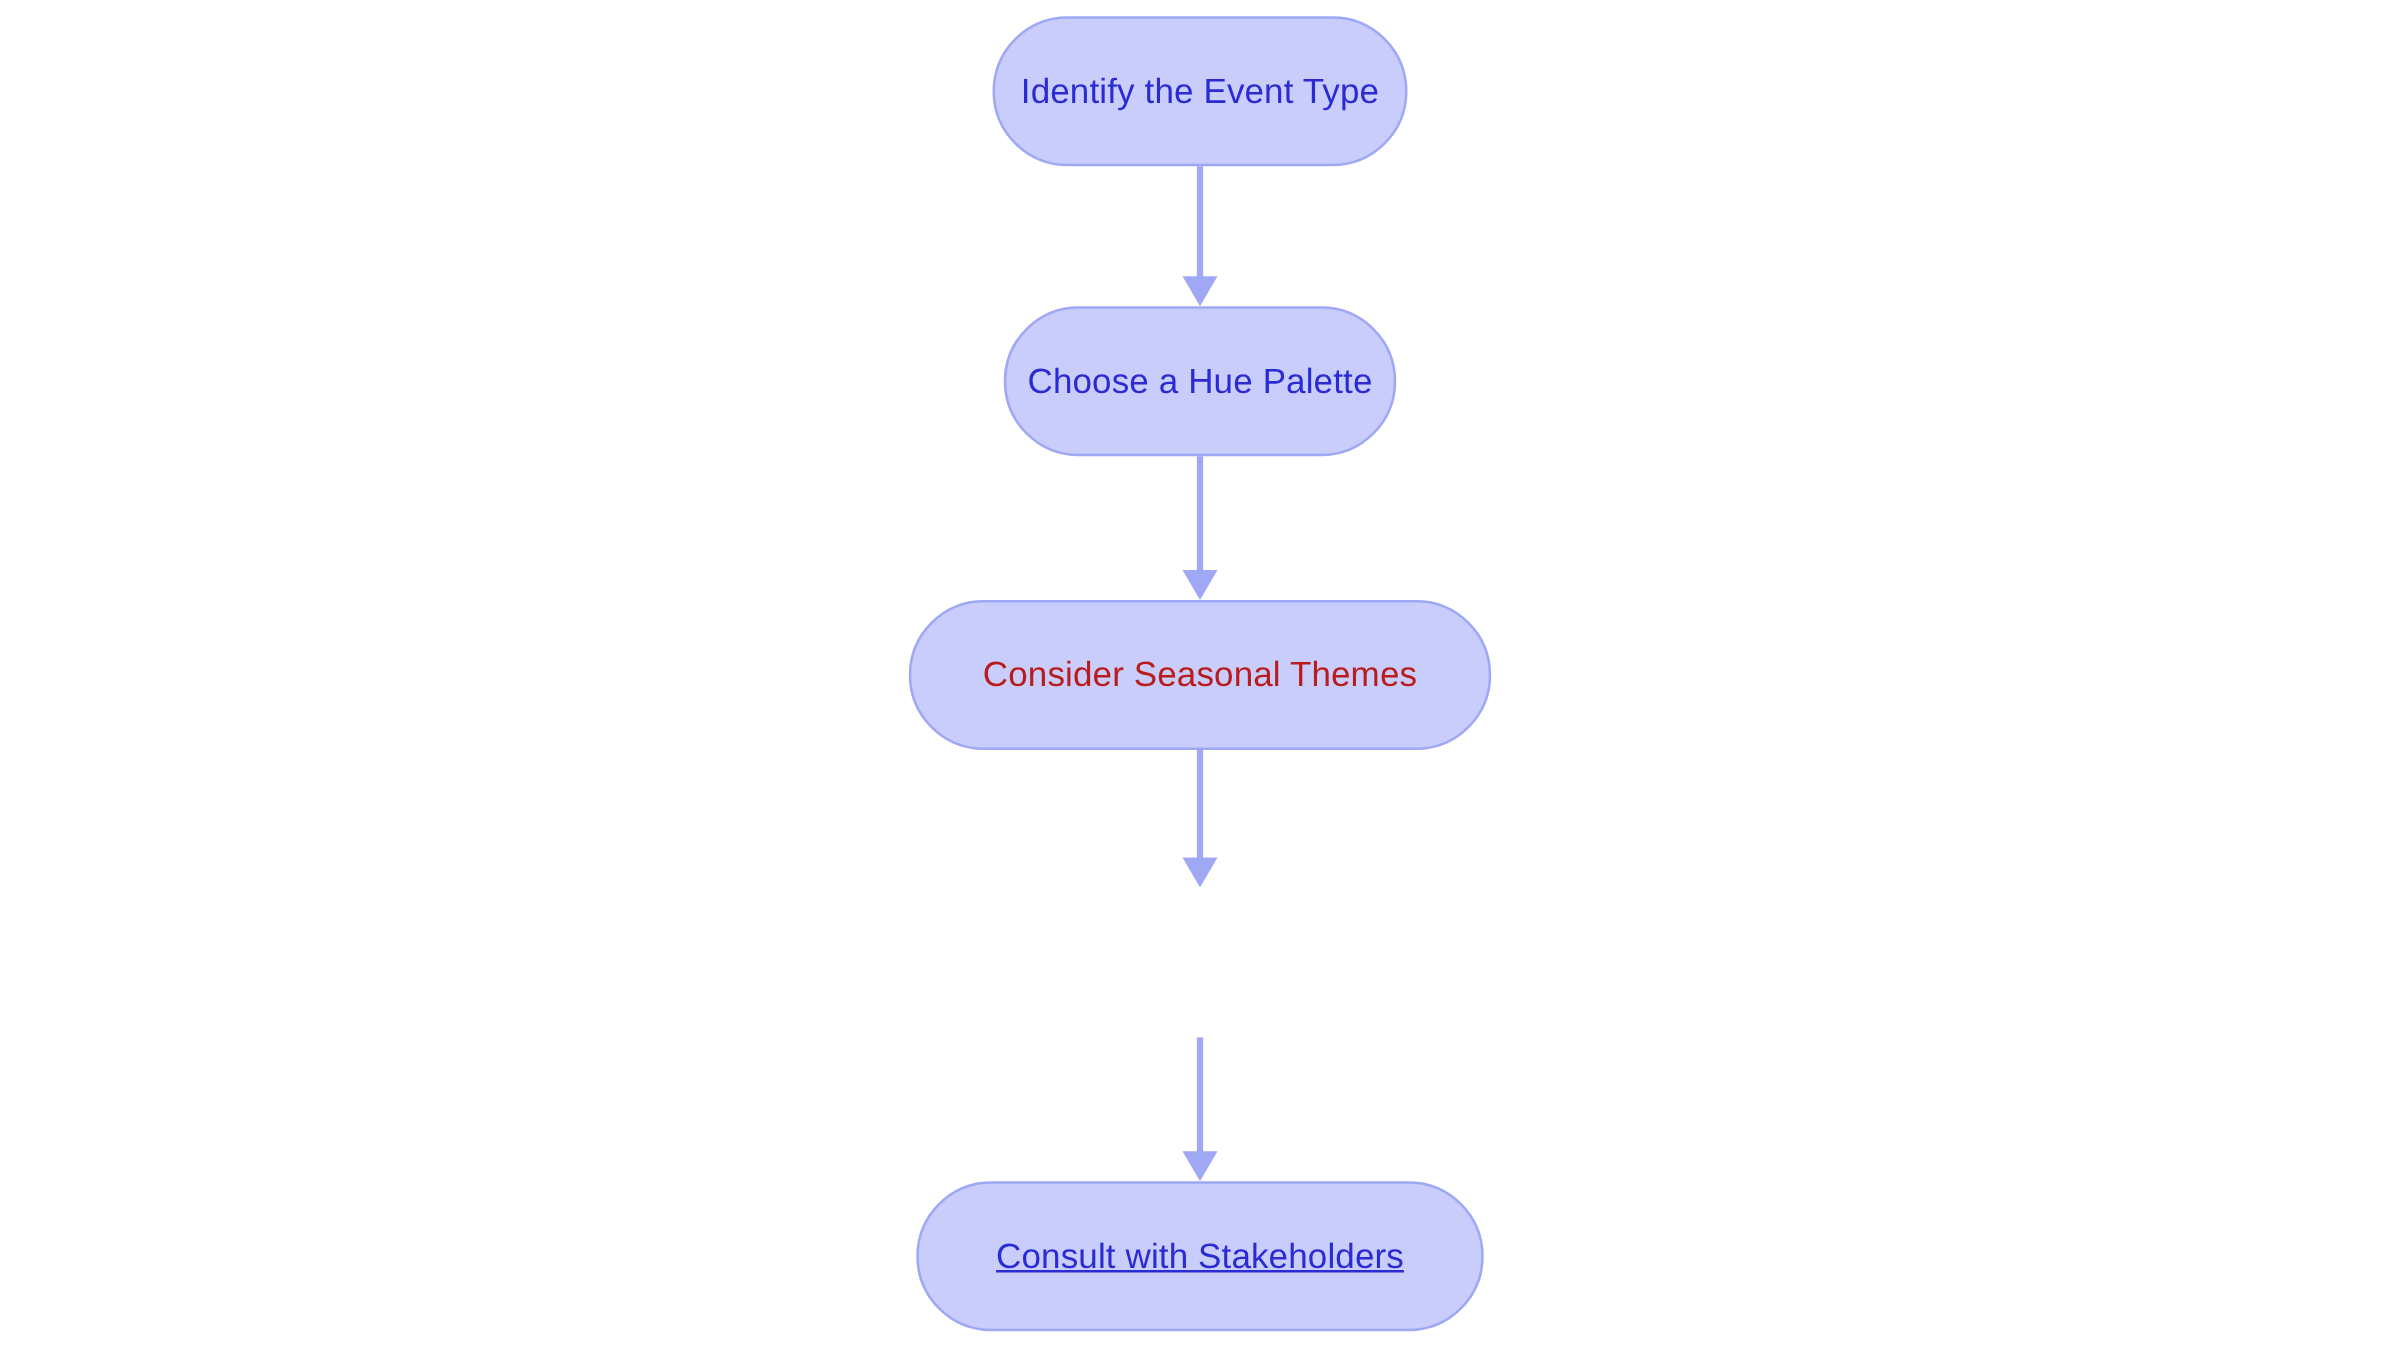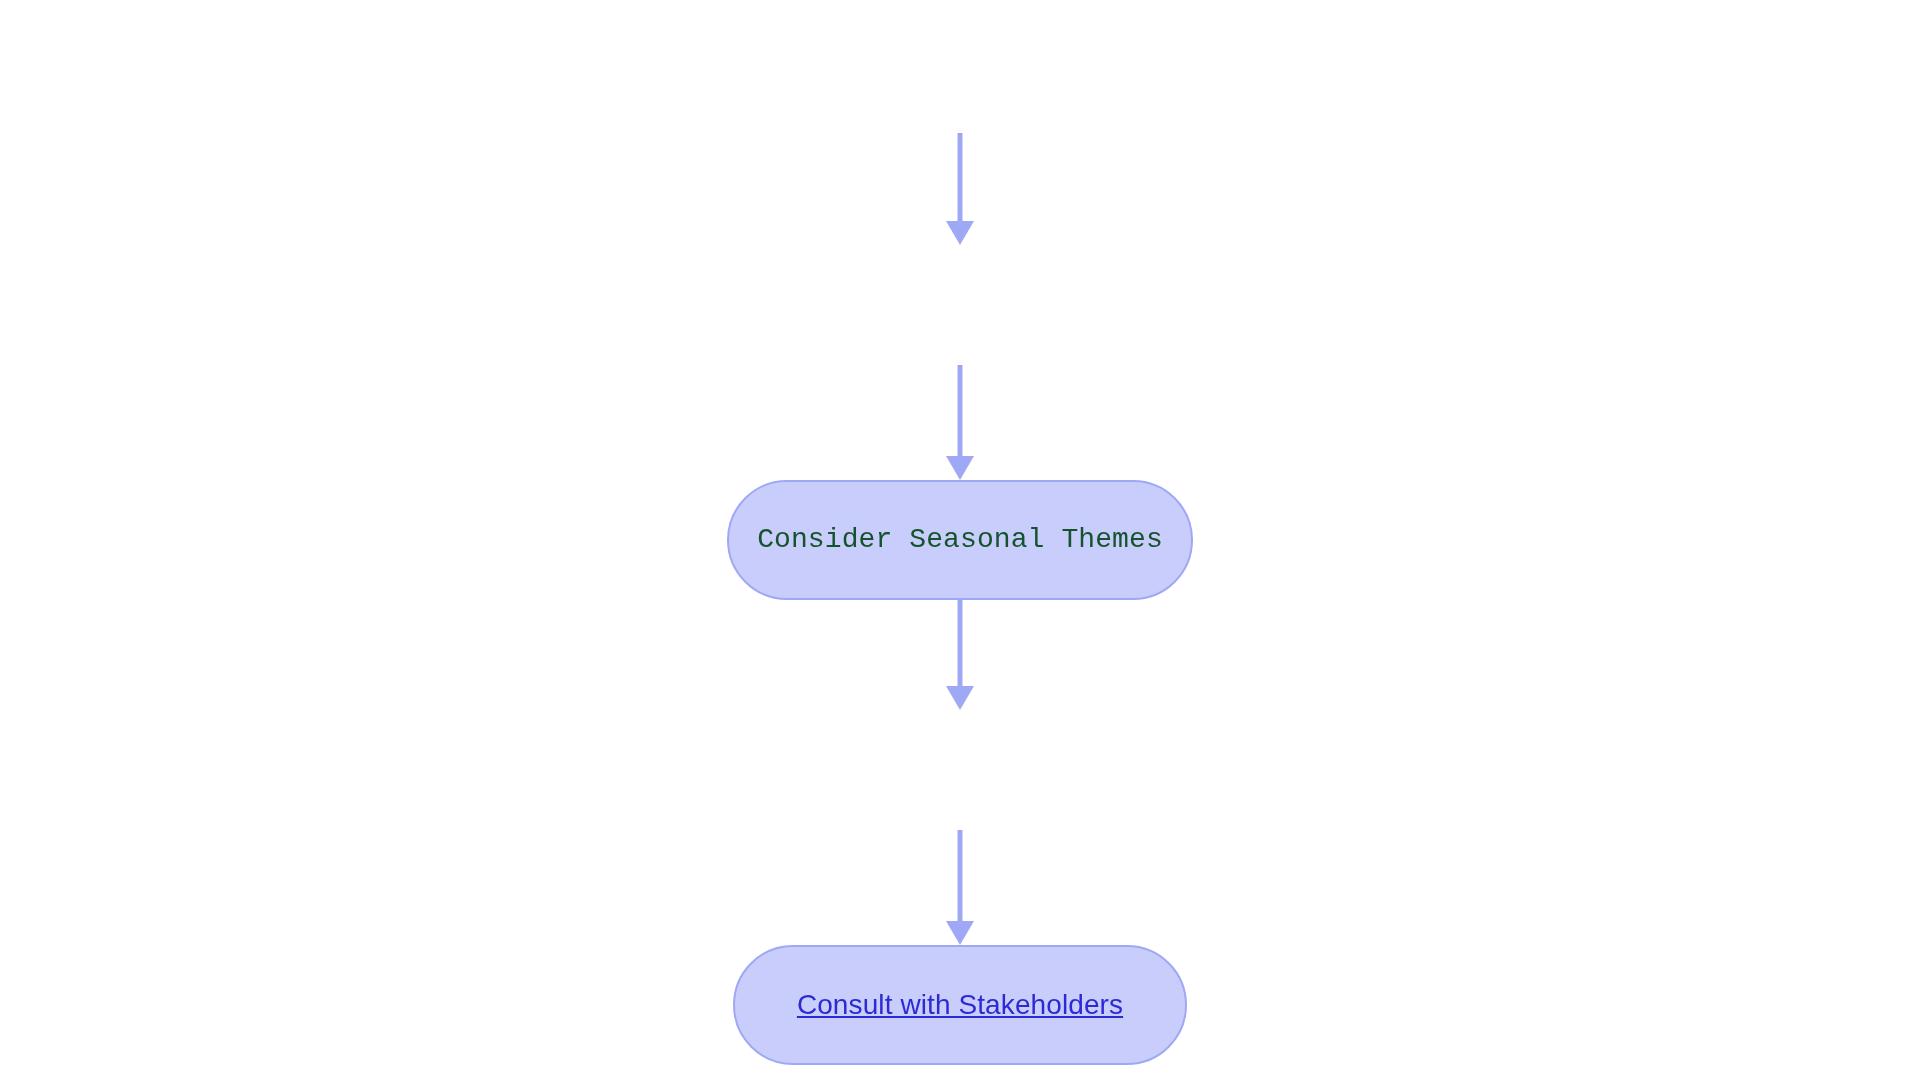--- a/index.html
+++ b/index.html
@@ -90,20 +90,26 @@
   </div>
   <div class="flow-edge" style="top: 600px; height: 110px;">
     <div class="edge-line" style="height: 88px; background: rgb(159, 168, 245);"></div>
     <div class="edge-arrowhead" style="border-top-color: rgb(159, 168, 245);"></div>
   </div>
   <div class="flow-edge" style="top: 830px; height: 115px;">
     <div class="edge-line" style="height: 93px; background: rgb(159, 168, 245);"></div>
     <div class="edge-arrowhead" style="border-top-color: rgb(159, 168, 245);"></div>
   </div>
 
+  <div class="flow-node" style="left: 960px; top: 13px; width: 332px; height: 120px; border-radius: 60px; background: rgb(201, 205, 251); border-color: rgb(159, 168, 245);">
+    <span class="flow-node-label" style="color: rgb(43, 43, 212);">Identify the Event Type</span>
+  </div>
+  <div class="flow-node" style="left: 960px; top: 245px; width: 314px; height: 120px; border-radius: 60px; background: rgb(201, 205, 251); border-color: rgb(159, 168, 245);">
+    <span class="flow-node-label" style="color: rgb(43, 43, 212);">Choose a Hue Palette</span>
+  </div>
   <div class="flow-node" style="left: 960px; top: 480px; width: 466px; height: 120px; border-radius: 60px; background: rgb(201, 205, 251); border-color: rgb(159, 168, 245);">
-    <span class="flow-node-label" style="color: #14532d; font-family: Liberation Mono, monospace;">Consider Seasonal Themes</span>
+    <span class="flow-node-label" style="color: #b91c1c;">Consider Seasonal Themes</span>
   </div>
   <div class="flow-node" style="left: 960px; top: 945px; width: 454px; height: 120px; border-radius: 60px; background: rgb(201, 205, 251); border-color: rgb(159, 168, 245);">
     <span class="flow-node-label" style="color: rgb(43, 43, 212); text-decoration: underline;">Consult with Stakeholders</span>
   </div>
 
 </div>
 
 </body></html>

